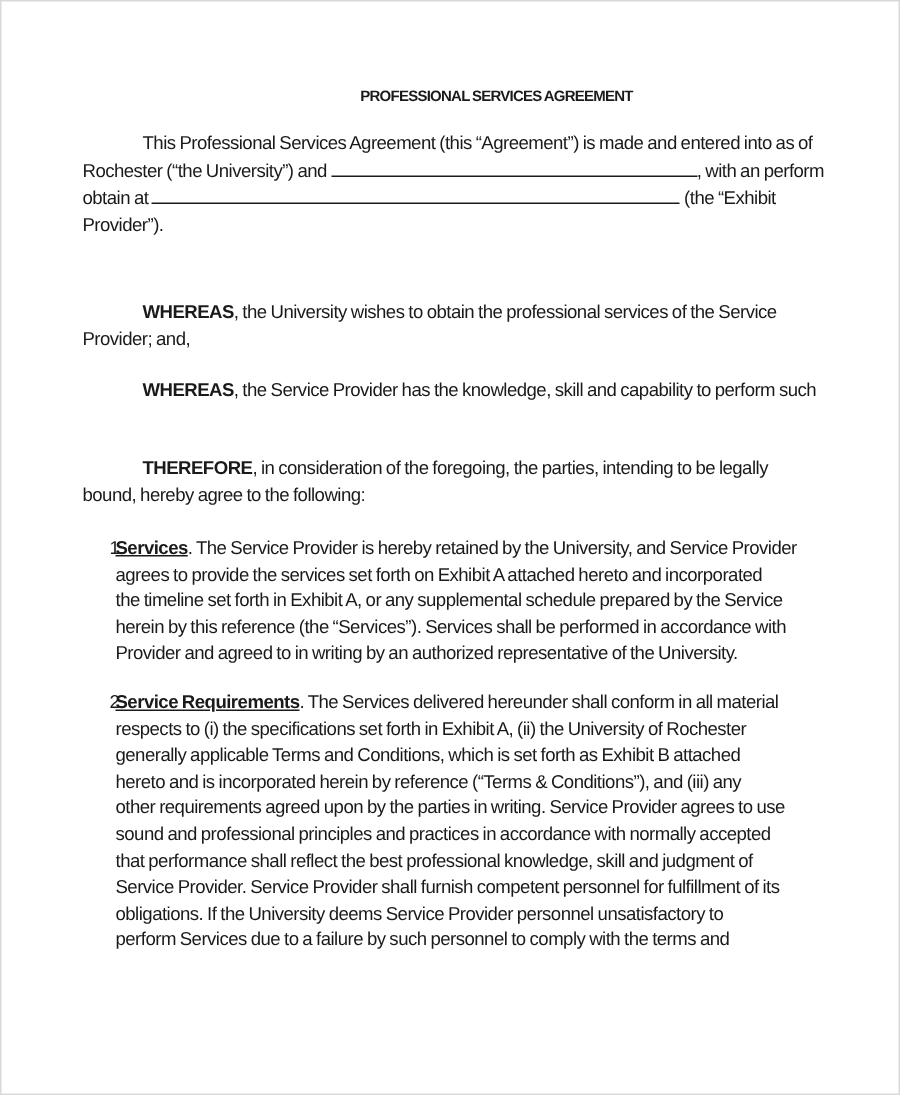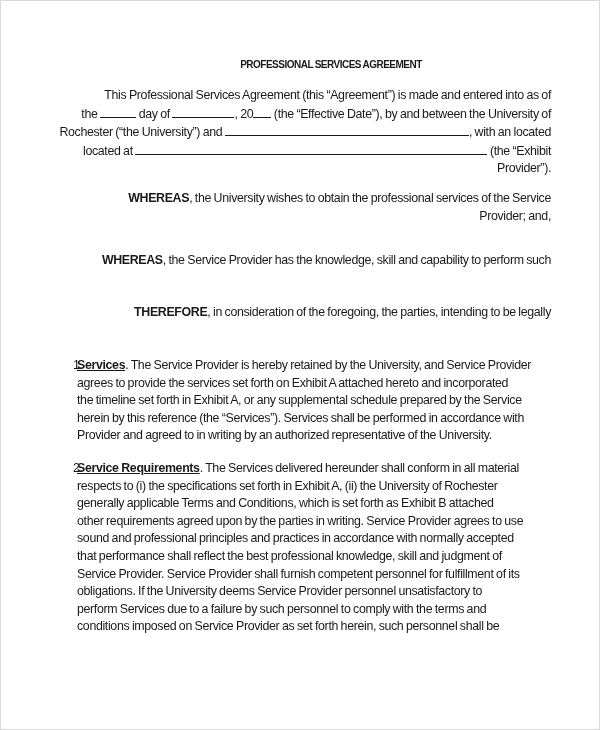--- a/index.html
+++ b/index.html
@@ -12,90 +12,84 @@
     font-family: "Liberation Sans", sans-serif;
     color: #1a1a1a;
     font-size: 12.4px;
     letter-spacing: -0.35px;
     word-spacing: -0.5px;
   }
   .title {
     position: absolute; top: 58px; left: 0; width: 600px;
     text-align: center; font-weight: bold; font-size: 10px; letter-spacing: -0.5px; margin-left: 30px;
   }
-  .para { position: absolute; left: 54px; width: 496px; line-height: 17.6px; text-align: right; }
+  .para { position: absolute; left: 54px; width: 496px; line-height: 17.6px; }
   .indent { padding-left: 40px; }
   .blank { display: inline-block; border-bottom: 1px solid #1a1a1a; height: 12px; vertical-align: baseline; }
   .list-item { position: absolute; left: 54px; width: 500px; line-height: 17.6px; }
   .num { position: absolute; left: 18px; top: 0; }
   .body { margin-left: 22px; }
   .heading { font-weight: bold; text-decoration: underline; }
   b { font-weight: bold; }
 </style>
 </head>
 <body>
 
 <div class="page">
 
   <div class="title">PROFESSIONAL SERVICES AGREEMENT</div>
 
   <div class="para" style="top:86px;">
     <div class="indent">This Professional Services Agreement (this “Agreement”) is made and entered into as of</div>
     <div>
-      <span>the</span>
-      <span class="blank" style="width:36px;"></span>
-      <span>day of</span>
-      <span class="blank" style="width:62px;"></span><span>, 20</span><span class="blank" style="width:18px;"></span>
-      <span>(the “Effective Date”), by and between the University of</span>
+      <span>Rochester (“the University”) and</span>
+      <span class="blank" style="width:244px;"></span><span>, with an perform</span>
     </div>
     <div>
-      <span>Rochester (“the University”) and</span>
-      <span class="blank" style="width:244px;"></span><span>, with an located</span>
-    </div>
-    <div>
-      <span>located at</span>
+      <span>obtain at</span>
       <span class="blank" style="width:352px;"></span>
       <span>(the “Exhibit</span>
     </div>
     <div>Provider”).</div>
   </div>
 
-  <div class="para" style="top:189px;">
+  <div class="para" style="top:199px;">
     <div class="indent"><b>WHEREAS</b><span>, the University wishes to obtain the professional services of the Service</span></div>
     <div>Provider; and,</div>
   </div>
 
   <div class="para" style="top:251px;">
     <div class="indent"><b>WHEREAS</b><span>, the Service Provider has the knowledge, skill and capability to perform such</span></div>
   </div>
 
   <div class="para" style="top:303px;">
     <div class="indent"><b>THEREFORE</b><span>, in consideration of the foregoing, the parties, intending to be legally</span></div>
+    <div>bound, hereby agree to the following:</div>
   </div>
 
   <div class="list-item" style="top:356px;">
     <span class="num">1.</span>
     <div class="body">
       <div><span class="heading">Services</span><span>. The Service Provider is hereby retained by the University, and Service Provider</span></div>
       <div>agrees to provide the services set forth on Exhibit A attached hereto and incorporated</div>
       <div>the timeline set forth in Exhibit A, or any supplemental schedule prepared by the Service</div>
       <div>herein by this reference (the “Services”). Services shall be performed in accordance with</div>
       <div>Provider and agreed to in writing by an authorized representative of the University.</div>
     </div>
   </div>
 
   <div class="list-item" style="top:459px;">
     <span class="num">2.</span>
     <div class="body">
       <div><span class="heading">Service Requirements</span><span>. The Services delivered hereunder shall conform in all material</span></div>
       <div>respects to (i) the specifications set forth in Exhibit A, (ii) the University of Rochester</div>
       <div>generally applicable Terms and Conditions, which is set forth as Exhibit B attached</div>
+      <div>hereto and is incorporated herein by reference (“Terms &amp; Conditions”), and (iii) any</div>
       <div>other requirements agreed upon by the parties in writing. Service Provider agrees to use</div>
       <div>sound and professional principles and practices in accordance with normally accepted</div>
       <div>that performance shall reflect the best professional knowledge, skill and judgment of</div>
       <div>Service Provider. Service Provider shall furnish competent personnel for fulfillment of its</div>
       <div>obligations. If the University deems Service Provider personnel unsatisfactory to</div>
       <div>perform Services due to a failure by such personnel to comply with the terms and</div>
-      <div>conditions imposed on Service Provider as set forth herein, such personnel shall be</div>
     </div>
   </div>
 
 </div>
 
 </body></html>

